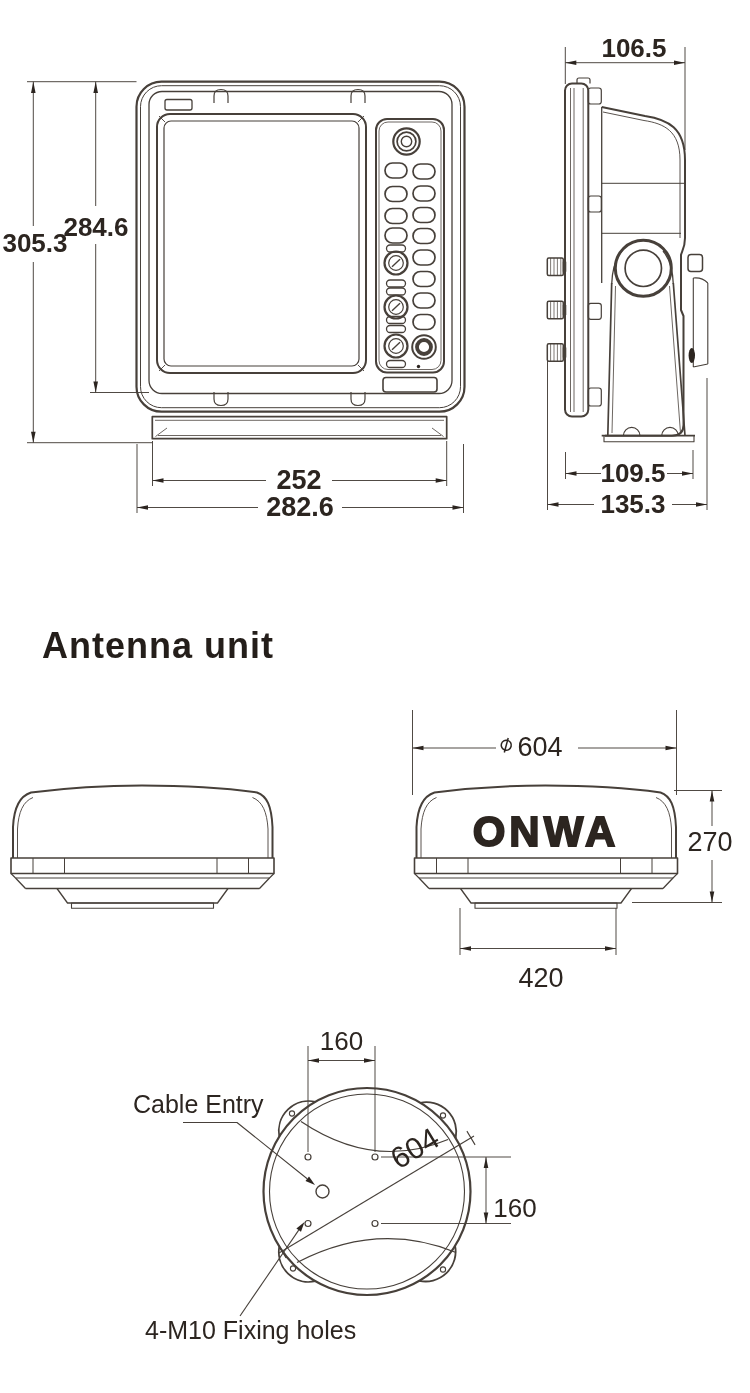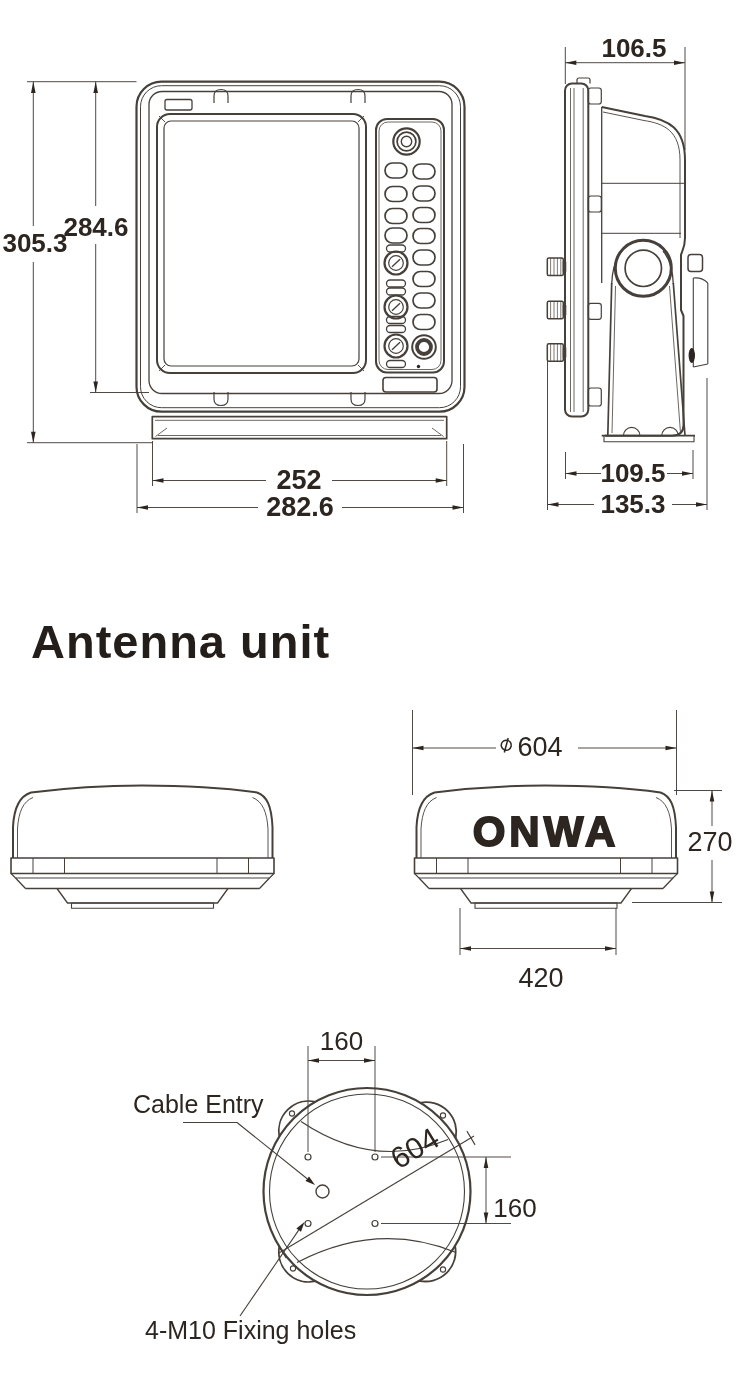--- a/index.html
+++ b/index.html
@@ -1,18 +1,18 @@
 <!DOCTYPE html>
 <html><head>
 <meta charset="utf-8">
 <style>
   html,body{margin:0;padding:0;background:#ffffff;}
   .canvas{position:relative;width:750px;height:1393px;background:#ffffff;overflow:hidden;
           font-family:"Liberation Sans",sans-serif;}
-  .heading{position:absolute;left:26px;top:609px;margin:5px;font-size:47px;font-weight:800;
+  .heading{position:absolute;left:26px;top:609px;margin:16px;font-size:36px;font-weight:800;
            letter-spacing:1px;color:#241e1a;font-family:"Liberation Sans",sans-serif;}
   svg{position:absolute;left:0;top:0;}
   .s{stroke:#47403a;fill:none;stroke-linejoin:round;}
   .ink{fill:#2c2520;stroke:none;}
   text.dim{font-family:"Liberation Sans",sans-serif;fill:#2c2520;}
   text.b{font-weight:700;}
   text.logo{font-weight:700;letter-spacing:4px;stroke:#2c2520;stroke-width:1.8;fill:#2c2520;paint-order:stroke;}
 </style>
 </head>
 <body>

